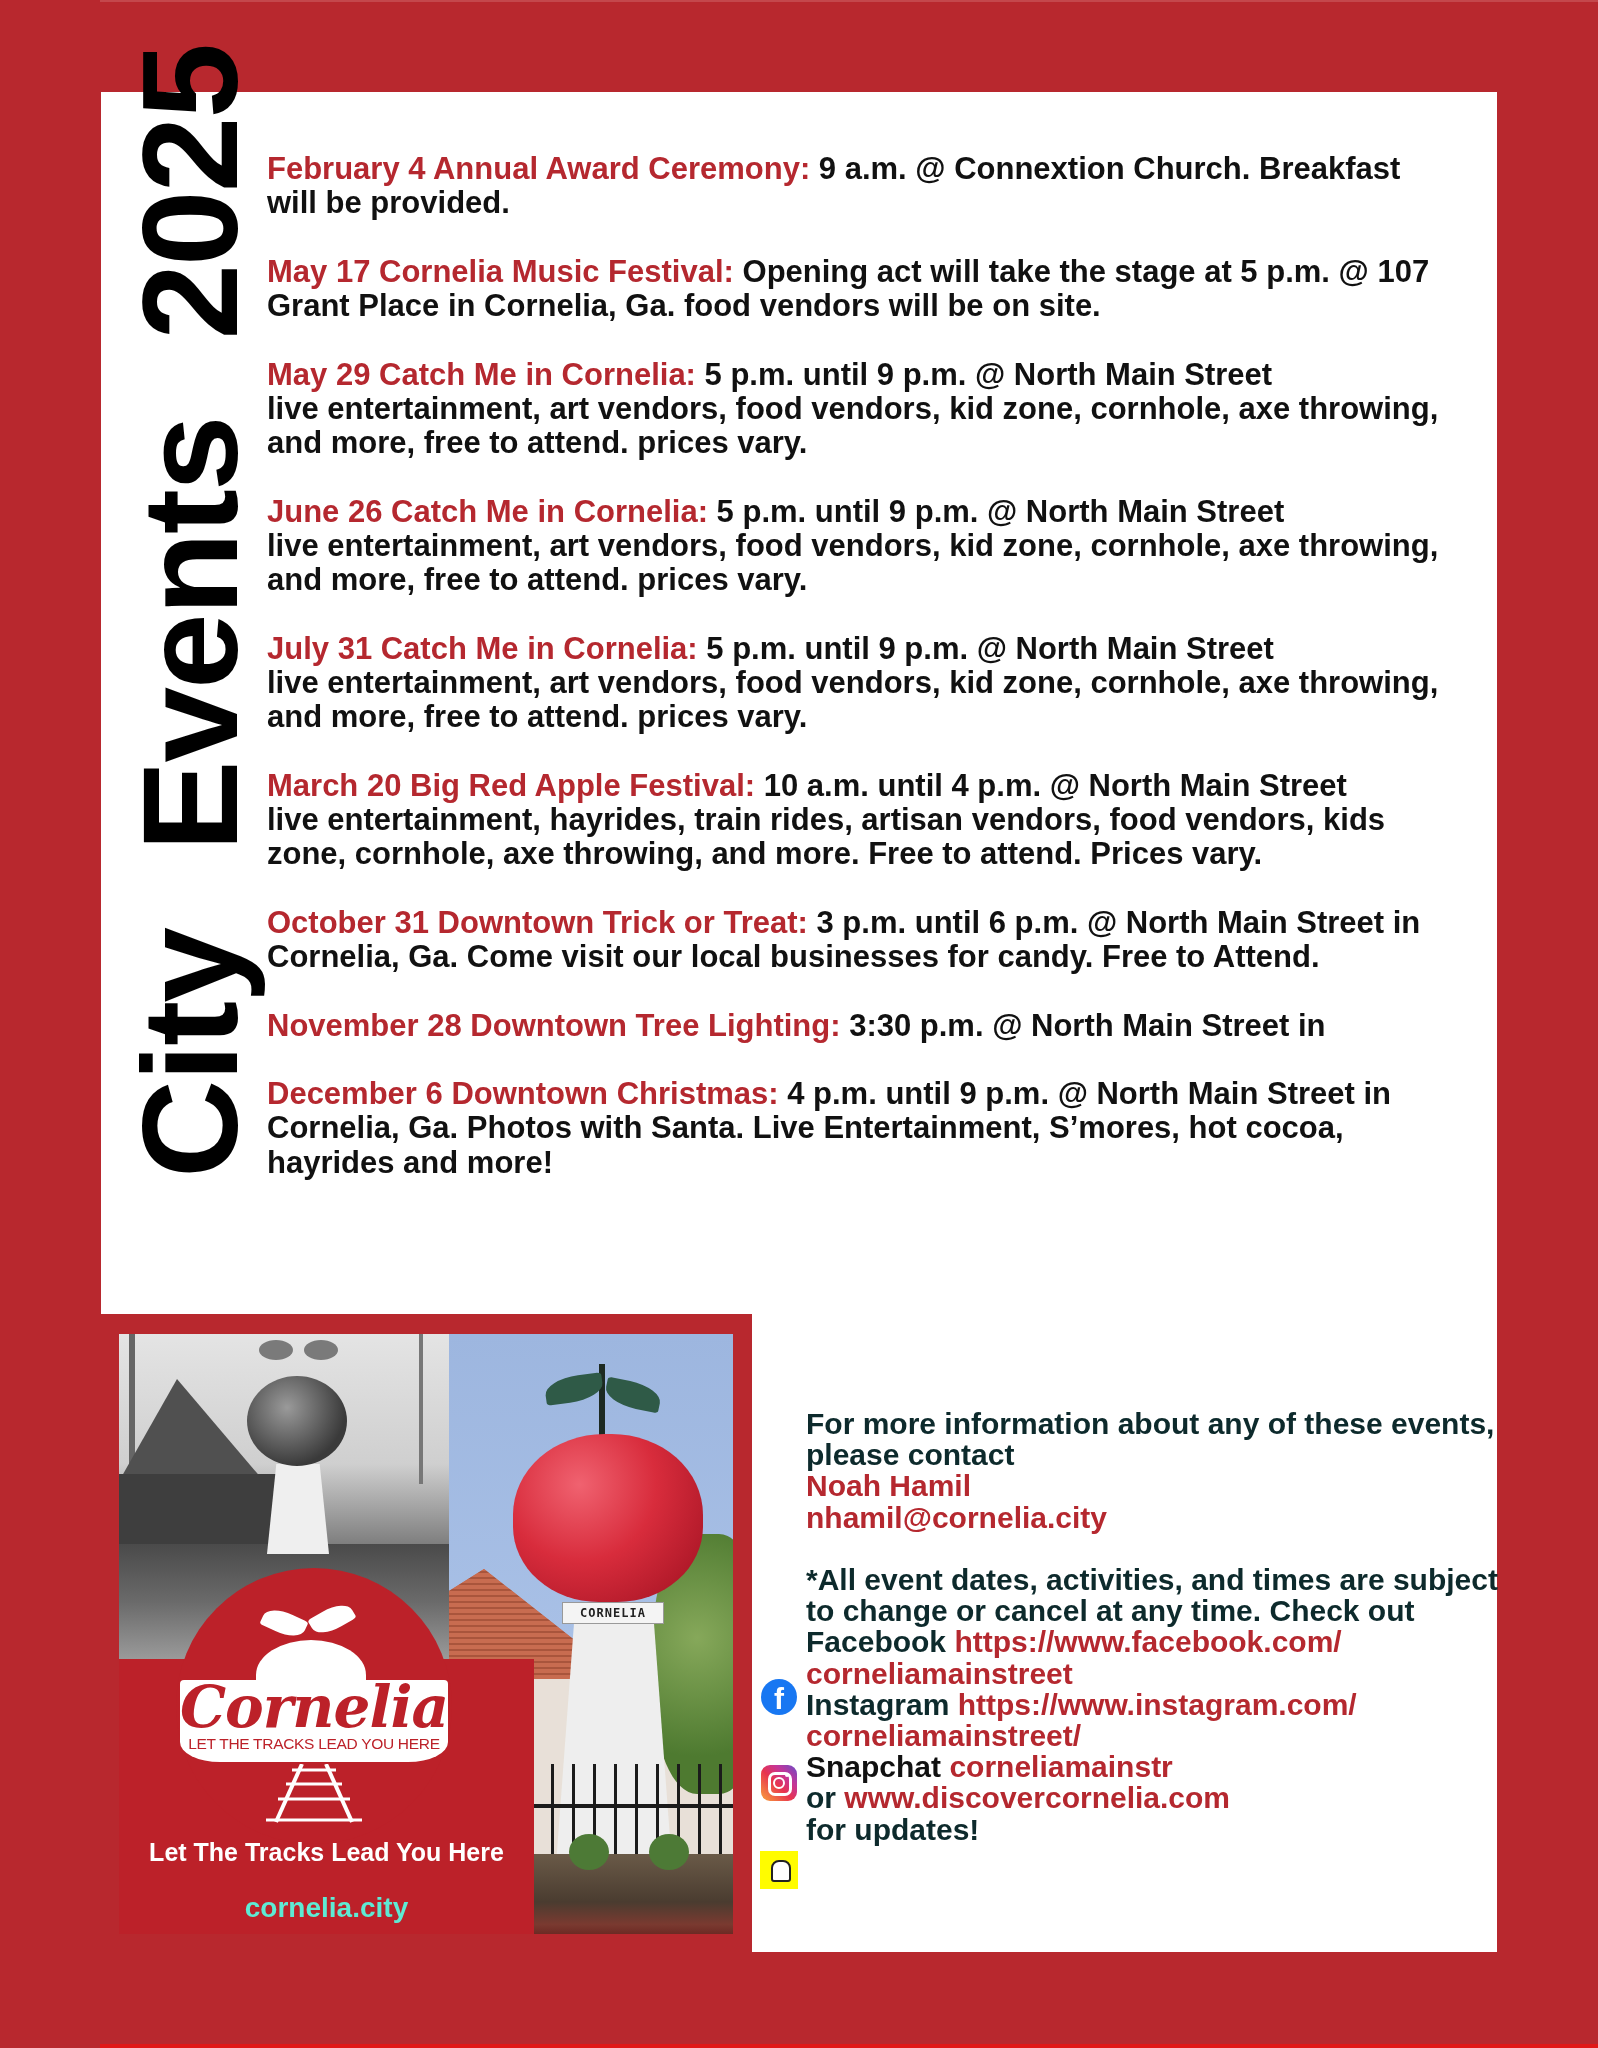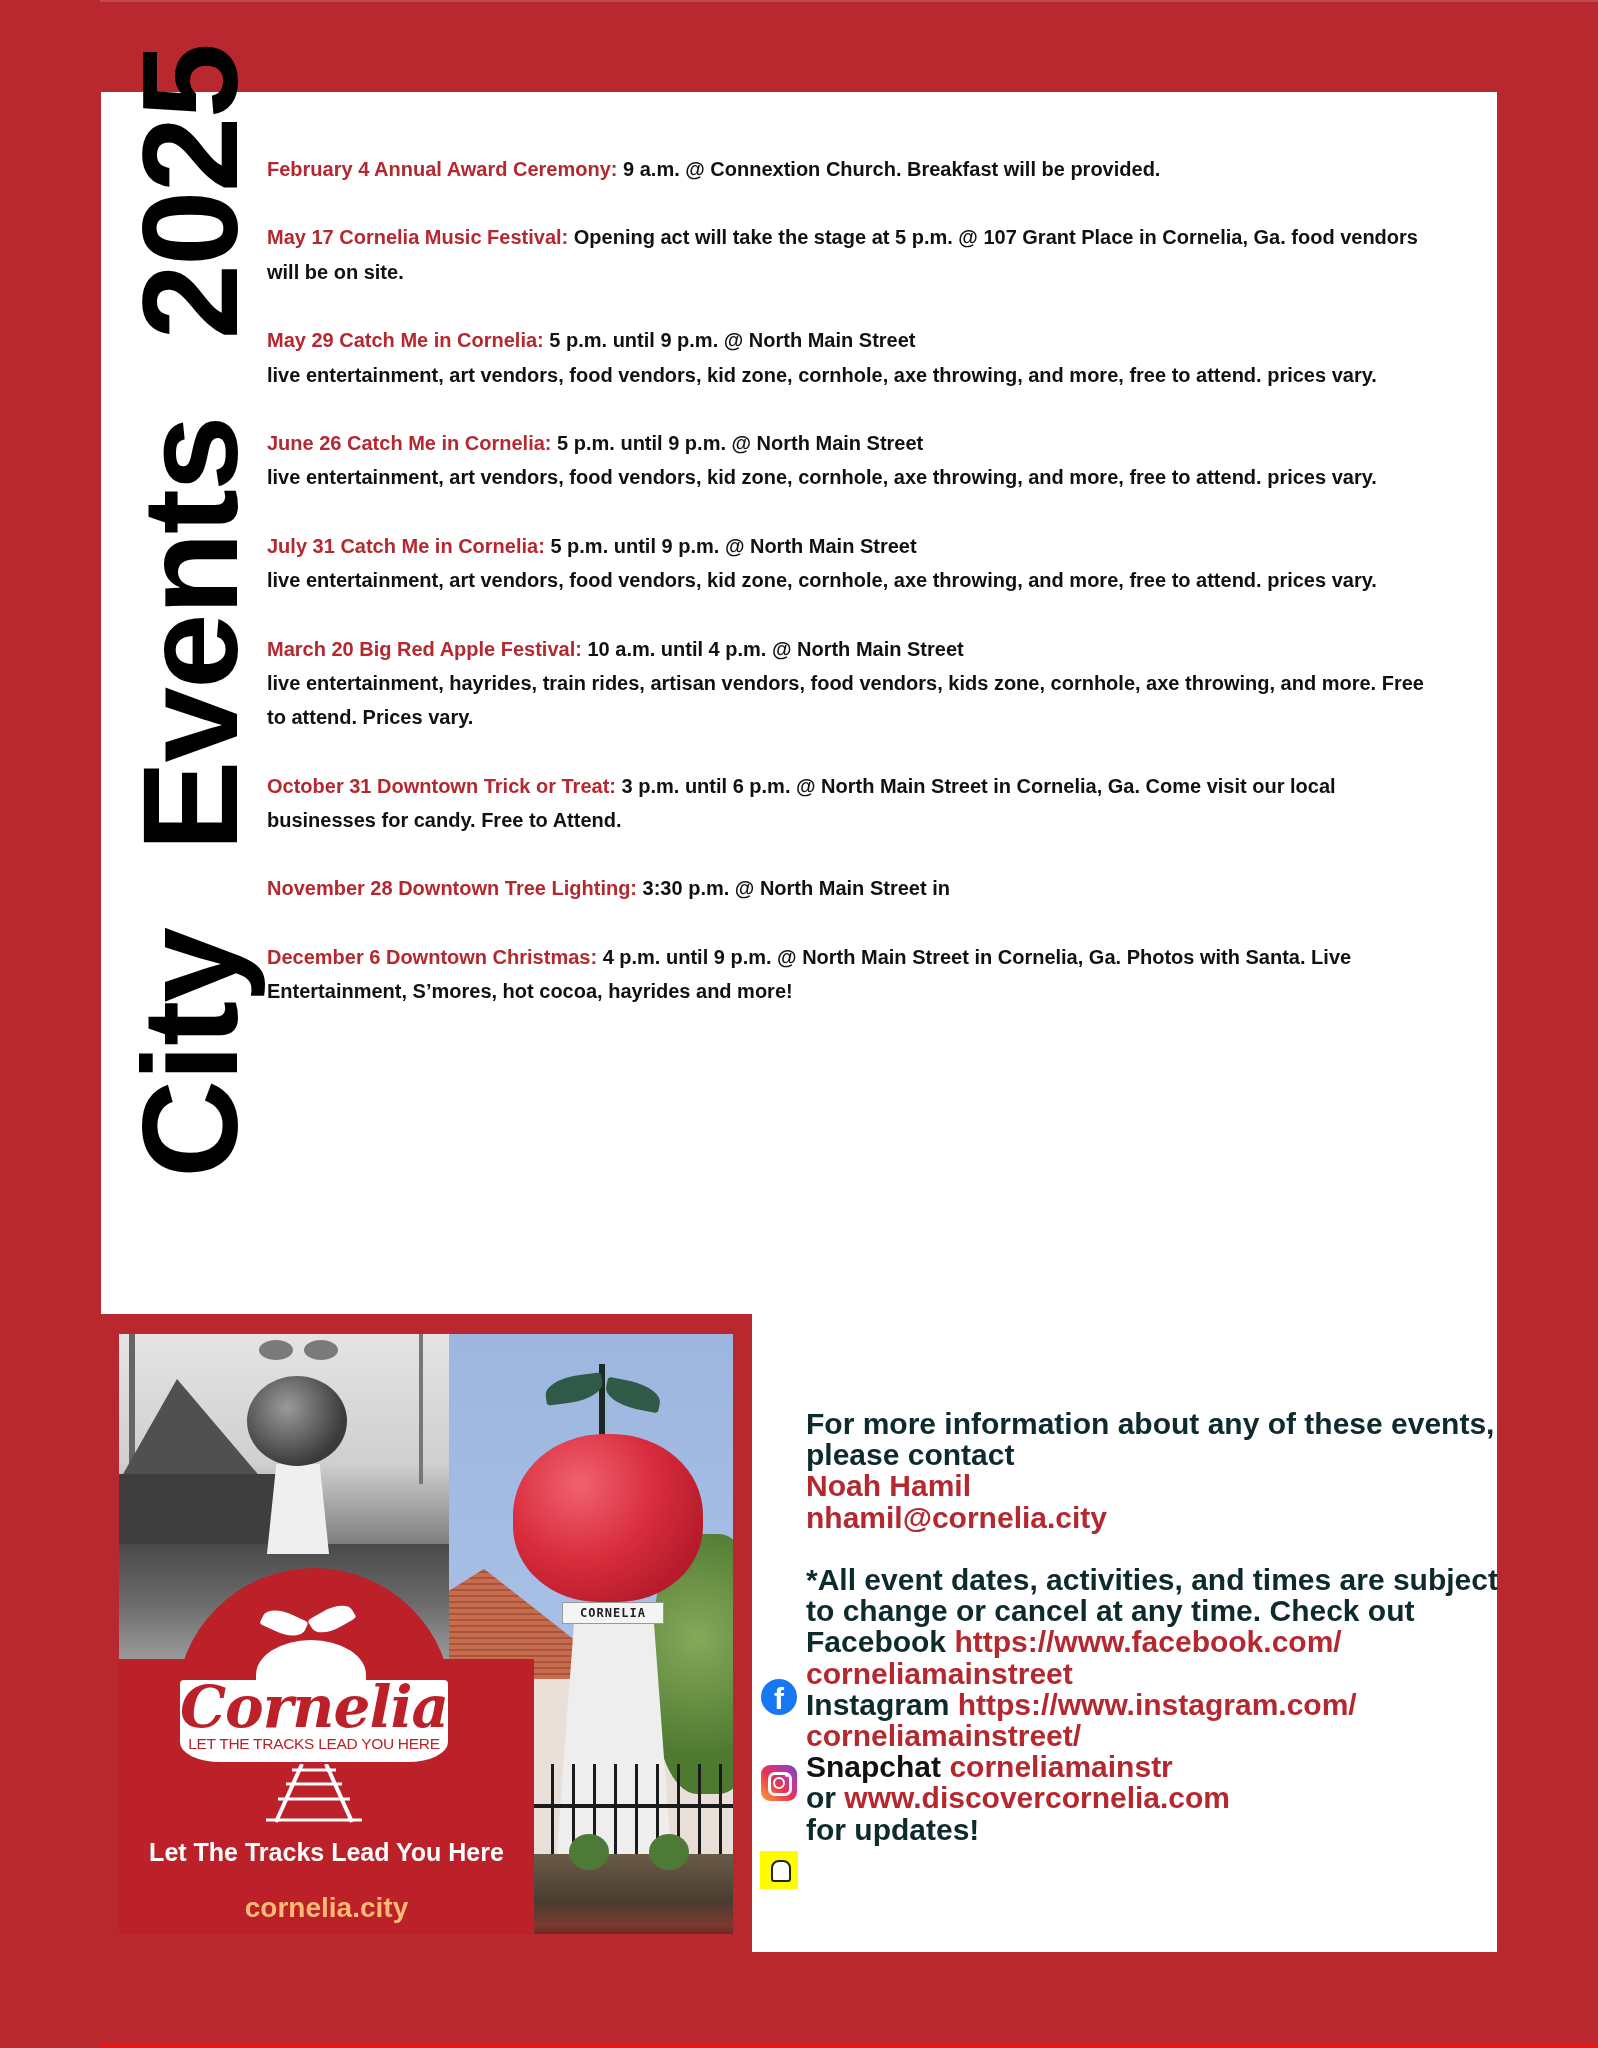--- a/index.html
+++ b/index.html
@@ -22,21 +22,21 @@
     position: absolute; left: 128px; top: 1178px;
     transform-origin: 0 0; transform: rotate(-90deg);
     width: 1070px; height: 125px;
     font-weight: bold; font-size: 136px; line-height: 125px;
     color: #000; white-space: nowrap; letter-spacing: -2px;
     word-spacing: 42px;
   }
 
   .events {
     position: absolute; left: 267px; top: 152px; width: 1180px;
-    font-size: 20px; line-height: 34.3px; font-weight: bold; color: #111;
+    font-size: 31px; line-height: 34.3px; font-weight: bold; color: #111;
   }
   .event { margin: 0 0 34.2px 0; }
   .event .title { color: #b5282f; }
 
   
   .photo-frame { position: absolute; left: 101px; top: 1314px; width: 651px; height: 638px; background: #b8282e; }
   .photo-bw {
     position: absolute; left: 119px; top: 1334px; width: 330px; height: 325px; overflow: hidden;
     background: linear-gradient(180deg, #e4e4e4 0%, #cfcfcf 40%, #6d6d6d 70%, #8a8a8a 100%);
   }
@@ -97,21 +97,21 @@
     font-size: 58px; color: #bc2129; line-height: 70px; letter-spacing: -1px;
   }
   .logo-tagline {
     position: absolute; left: 180px; top: 1733px; width: 268px; text-align: center;
     font-size: 15.5px; color: #bc2129; line-height: 22px; letter-spacing: -0.3px;
   }
   .logo-tracks { position: absolute; left: 262px; top: 1764px; width: 104px; height: 60px; }
   .tagline-main { position: absolute; left: 119px; top: 1836px; width: 415px; text-align: center;
     color: #fff; font-weight: bold; font-size: 25px; line-height: 32px; }
   .site-url { position: absolute; left: 119px; top: 1890px; width: 415px; text-align: center;
-    color: #fdba74; font-weight: bold; font-size: 28px; line-height: 36px; }
+    color: #5eead4; font-weight: bold; font-size: 28px; line-height: 36px; }
 
   .contact {
     position: absolute; left: 806px; top: 1408px; width: 660px;
     font-size: 30px; line-height: 31.2px; font-weight: bold; color: #0d2a2c;
   }
   .contact .red { color: #b5282f; }
   .contact .line { white-space: nowrap; }
   .contact .gap { height: 31.2px; }
   .social-icon { position: absolute; left: 761px; width: 36px; height: 36px; }
   .fb-icon { top: 1679px; border-radius: 50%; background: #1877f2; color: #fff; font-weight: bold;

